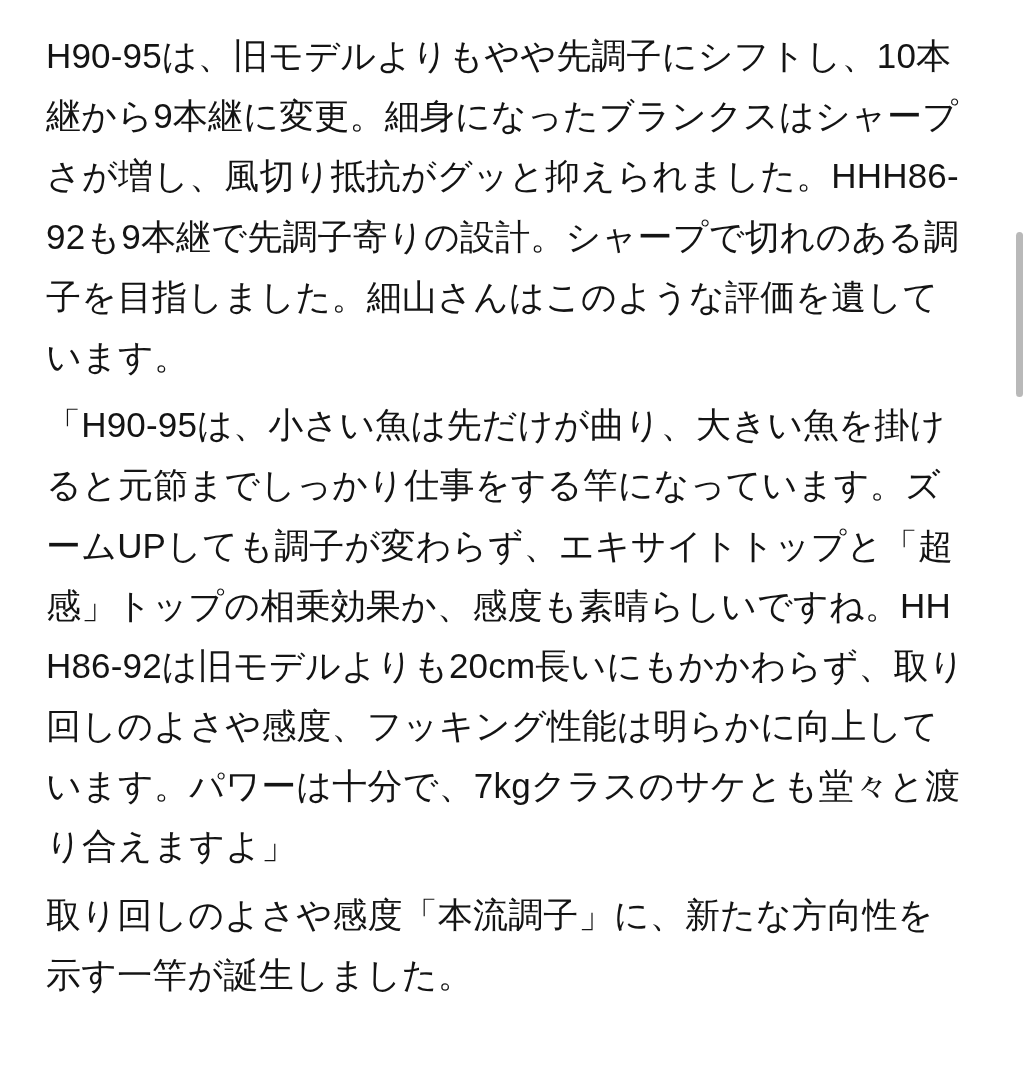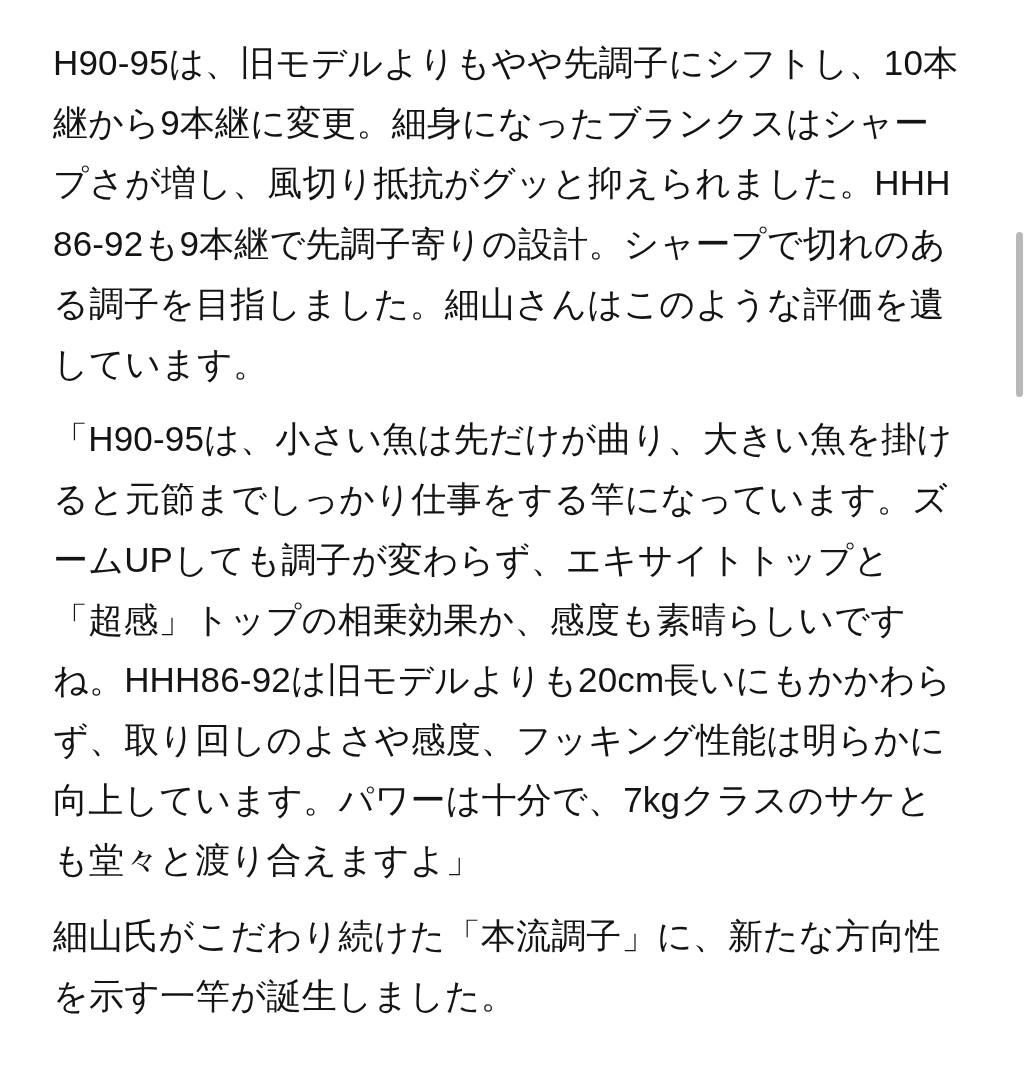--- a/index.html
+++ b/index.html
@@ -24,21 +24,21 @@
   }
   .article {
     font-size: 35px;
     line-height: 1.72;
     letter-spacing: 0.005em;
     font-weight: 400;
     color: #141414;
     text-align: left;
   }
   .para {
-    margin: 15px;
+    margin: 8px;
     padding: 0;
     white-space: normal;
     word-break: break-all;
     overflow-wrap: anywhere;
   }
   .scrollbar-track {
     position: absolute;
     top: 0;
     right: 6px;
     width: 7px;
@@ -55,18 +55,18 @@
     background: #b9b9b9;
   }
 </style>
 </head>
 <body>
 
 <div class="page">
   <div class="article">
     <p class="para">H90-95は、旧モデルよりもやや先調子にシフトし、10本継から9本継に変更。細身になったブランクスはシャープさが増し、風切り抵抗がグッと抑えられました。HHH86-92も9本継で先調子寄りの設計。シャープで切れのある調子を目指しました。細山さんはこのような評価を遺しています。</p>
     <p class="para">「H90-95は、小さい魚は先だけが曲り、大きい魚を掛けると元節までしっかり仕事をする竿になっています。ズームUPしても調子が変わらず、エキサイトトップと「超感」トップの相乗効果か、感度も素晴らしいですね。HHH86-92は旧モデルよりも20cm長いにもかかわらず、取り回しのよさや感度、フッキング性能は明らかに向上しています。パワーは十分で、7kgクラスのサケとも堂々と渡り合えますよ」</p>
-    <p class="para">細山氏がこだわり続けた「本流調子」に、新たな方向性を示す一竿が誕生しました。</p>
+    <p class="para">取り回しのよさや感度「本流調子」に、新たな方向性を示す一竿が誕生しました。</p>
   </div>
   <div class="scrollbar-track">
     <div class="scrollbar-thumb"></div>
   </div>
 </div>
 
 </body></html>

